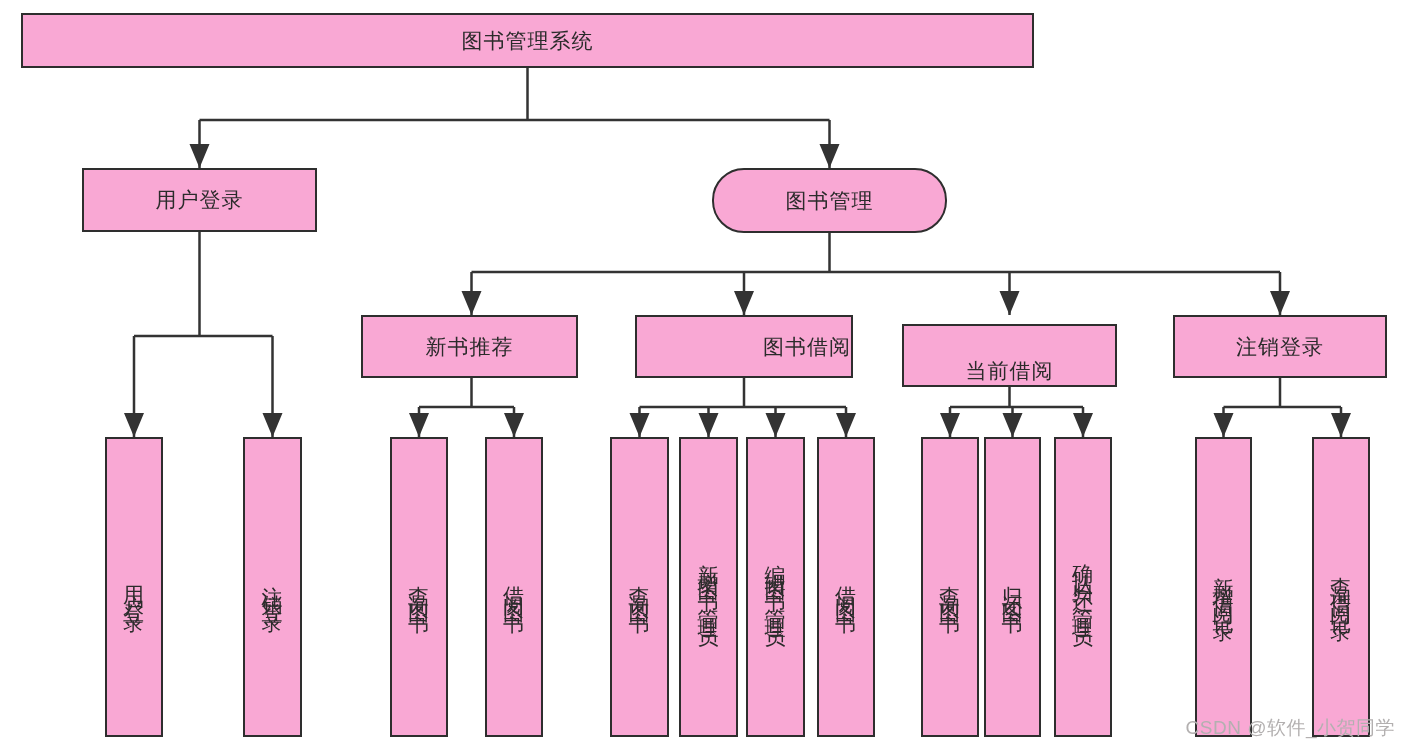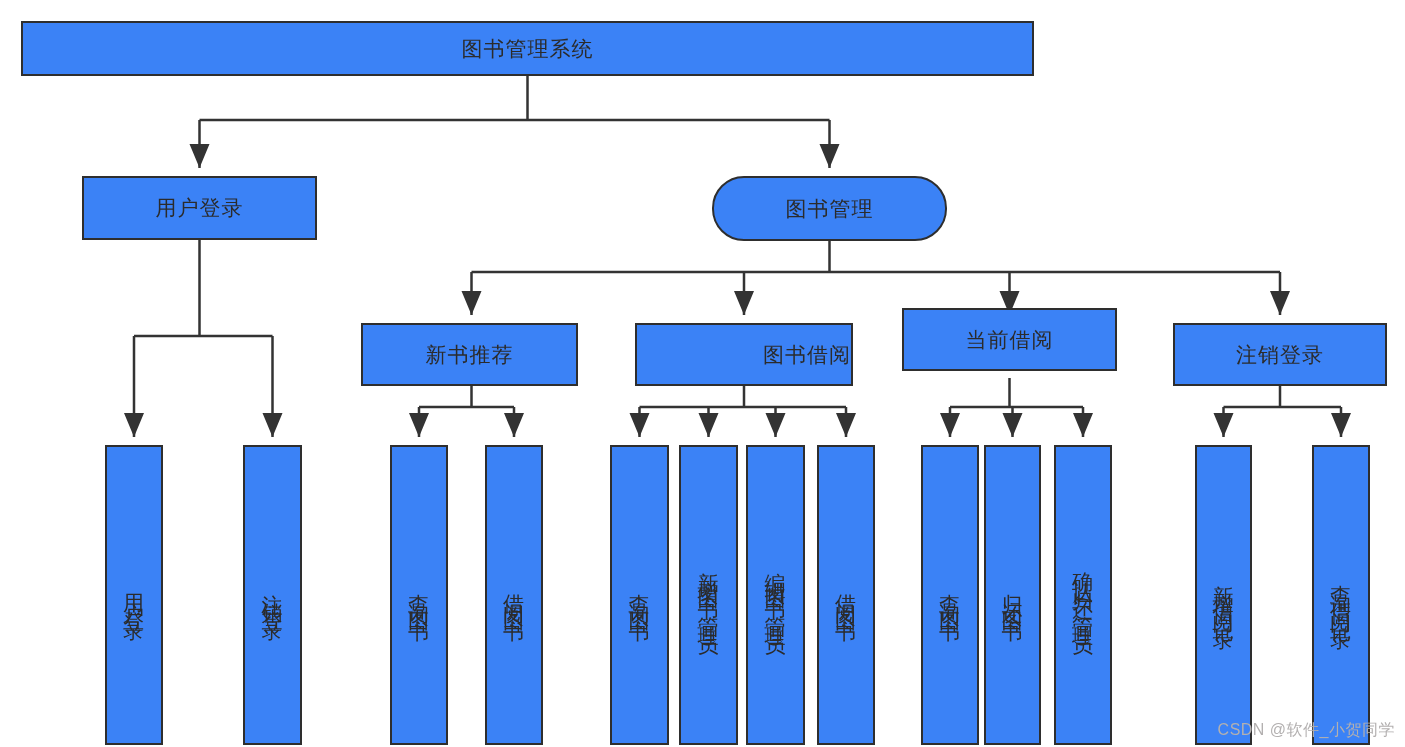--- a/index.html
+++ b/index.html
@@ -10,68 +10,67 @@
     background: #ffffff;
     font-family: "Liberation Sans", sans-serif;
     color: #2b2b2b;
     overflow: hidden;
   }
   #wires { position: absolute; left: 0; top: 0; width: 1405px; height: 747px; }
   .node {
     position: absolute;
     box-sizing: border-box;
     border: 2.5px solid #2e2e2e;
-    background: #3b82f6;
+    background: #f9a8d4;
     display: flex;
     align-items: center;
     justify-content: center;
     font-size: 21px;
     letter-spacing: 1px;
     color: #2b2b2b;
     z-index: 2;
-    margin-top: 8px;
   }
   .leaf span {
     writing-mode: vertical-rl;
     text-orientation: mixed;
     font-size: 21px;
     letter-spacing: 9px;
     line-height: 1;
     white-space: nowrap;
   }
   
   .n-root  { left: 21px;  top: 13px;  width: 1013px; height: 55px; }
   
   .n-l2a   { left: 82px;  top: 168px; width: 235px; height: 64px; }
   .n-l2b   { left: 712px; top: 168px; width: 235px; height: 65px; border-radius: 32px; }
   
   .n-l3a   { left: 361px;  top: 315px; width: 217px; height: 63px; }
   .n-l3b   { left: 635px;  top: 315px; width: 218px; height: 63px; justify-content: flex-end; }
-  .n-l3c   { left: 902px;  top: 300px; width: 215px; height: 63px; }
+  .n-l3c   { left: 902px;  top: 324px; width: 215px; height: 63px; align-items: flex-end; }
   .n-l3d   { left: 1173px; top: 315px; width: 214px; height: 63px; }
   
   .leaf    { top: 437px; height: 300px; }
   .n-f01 { left: 105px;  width: 58px; }
   .n-f02 { left: 243px;  width: 59px; }
   .n-f03 { left: 390px;  width: 58px; }
   .n-f04 { left: 485px;  width: 58px; }
   .n-f05 { left: 610px;  width: 59px; }
   .n-f06 { left: 679px;  width: 59px; }
   .n-f07 { left: 746px;  width: 59px; }
   .n-f08 { left: 817px;  width: 58px; }
   .n-f09 { left: 921px;  width: 58px; }
   .n-f10 { left: 984px;  width: 57px; }
   .n-f11 { left: 1054px; width: 58px; }
   .n-f12 { left: 1195px; width: 57px; }
   .n-f13 { left: 1312px; width: 58px; }
   .watermark {
     position: absolute;
     right: 10px;
     bottom: 6px;
-    font-size: 16px;
+    font-size: 19px;
     color: #b3b0b0;
     letter-spacing: 0.5px;
     z-index: 5;
     margin-top: 8px;
   }
 </style>
 </head>
 <body>
 
 <div id="canvas">

